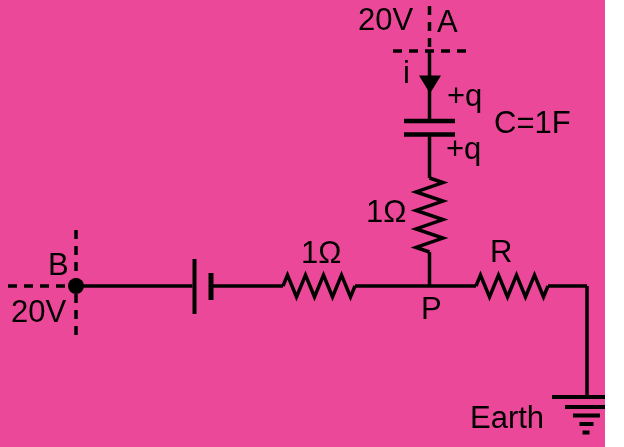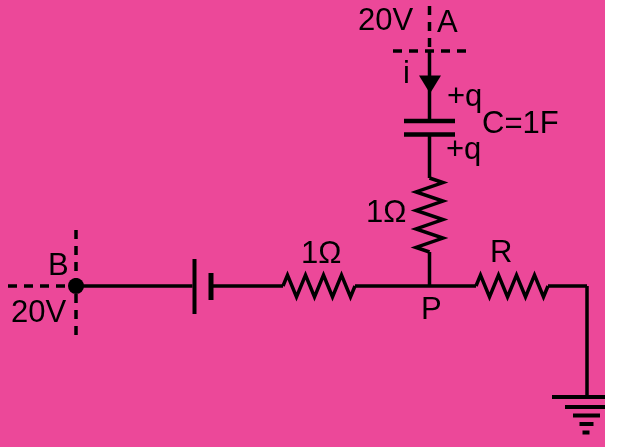--- a/index.html
+++ b/index.html
@@ -90,22 +90,23 @@
         <path d="M582.5 432.5 H589.5"></path>
       </g>
 
     </g>
   </svg>
 
   <div class="lbl" style="left:358px; top:4px;">20V</div>
   <div class="lbl" style="left:437px; top:6px;">A</div>
   <div class="lbl" style="left:403px; top:57px;">i</div>
   <div class="lbl" style="left:447px; top:80px;">+q</div>
-  <div class="lbl" style="left:482px; top:107px;">C=1F</div>
+  <div class="lbl" style="left:494px; top:107px;">C=1F</div>
   <div class="lbl" style="left:446px; top:133px;">+q</div>
   <div class="lbl" style="left:366px; top:196px;">1Ω</div>
   <div class="lbl" style="left:48px; top:249px;">B</div>
   <div class="lbl" style="left:11px; top:296px;">20V</div>
   <div class="lbl" style="left:301px; top:237px;">1Ω</div>
   <div class="lbl" style="left:421px; top:293px;">P</div>
   <div class="lbl" style="left:490px; top:236px;">R</div>
+  <div class="lbl" style="left:470px; top:402px;">Earth</div>
 
 </div>
 
 </body></html>

